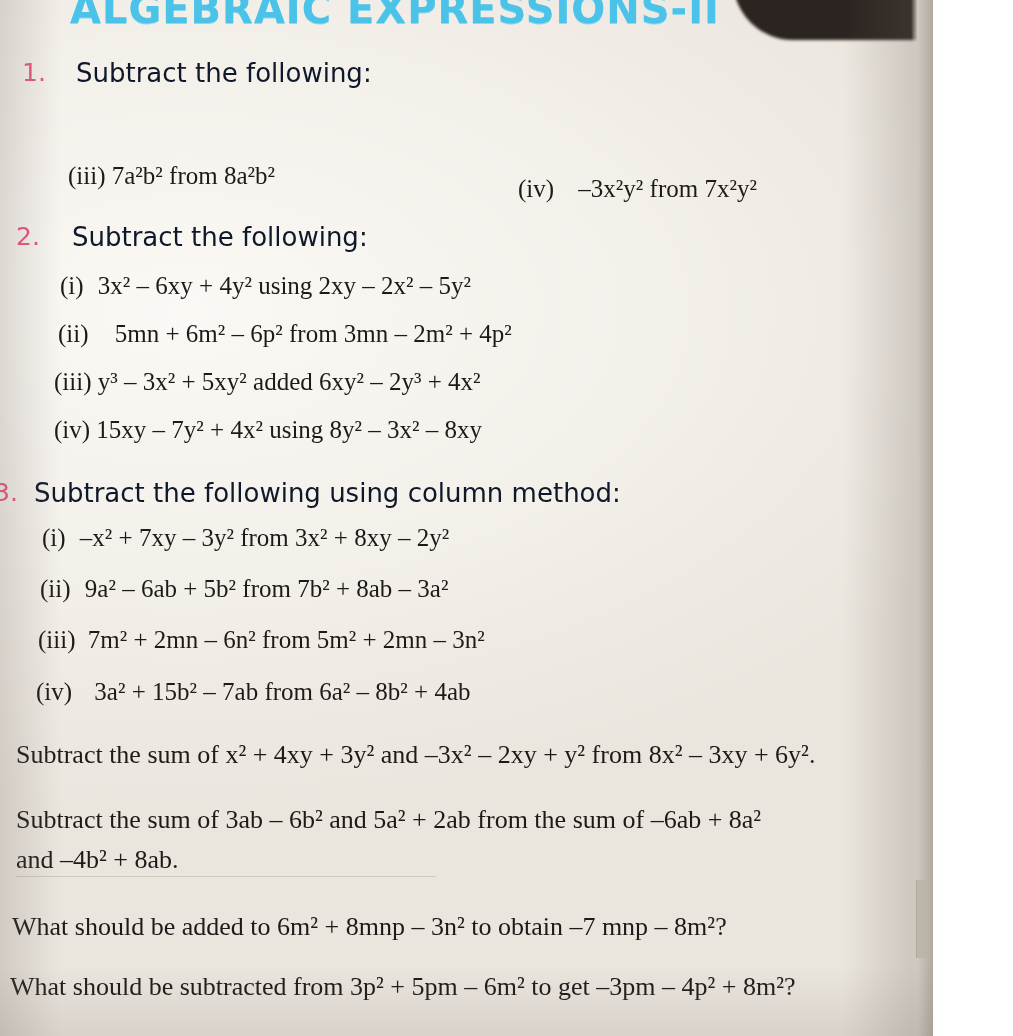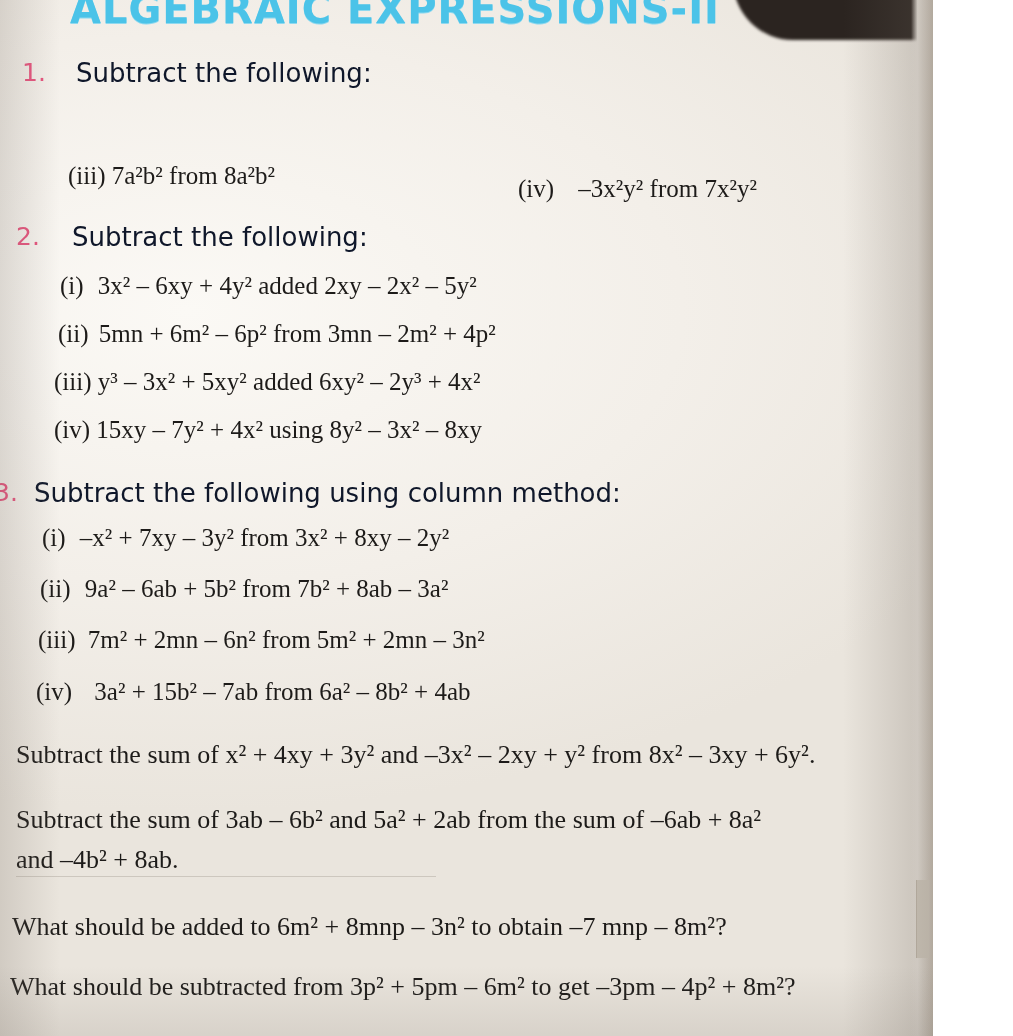--- a/index.html
+++ b/index.html
@@ -163,25 +163,25 @@
     <div class="item" style="left:518px; top:175px;text-align:right;">
       <span class="lbl">(iv)</span>
       <span style="margin-left:18px;">–3x²y² from 7x²y²</span>
     </div>
 
     <div class="qnum" style="left:16px; top:222px;">2.</div>
     <div class="qhead" style="left:72px; top:222px;">Subtract the following:</div>
 
     <div class="item" style="left:60px; top:272px;">
       <span class="lbl">(i)</span>
-      <span style="margin-left:8px;">3x² – 6xy + 4y² added 2xy – 2x² – 5y²</span>
+      <span style="margin-left:8px;">3x² – 6xy + 4y² using 2xy – 2x² – 5y²</span>
     </div>
     <div class="item" style="left:58px; top:320px;">
       <span class="lbl">(ii)</span>
-      <span style="margin-left:4px;">5mn + 6m² – 6p² from 3mn – 2m² + 4p²</span>
+      <span style="margin-left:20px;">5mn + 6m² – 6p² from 3mn – 2m² + 4p²</span>
     </div>
     <div class="item" style="left:54px; top:368px;">
       <span class="lbl">(iii)</span>
       <span>y³ – 3x² + 5xy² added 6xy² – 2y³ + 4x²</span>
     </div>
     <div class="item" style="left:54px; top:416px;">
       <span class="lbl">(iv)</span>
       <span>15xy – 7y² + 4x² using 8y² – 3x² – 8xy</span>
     </div>
 

